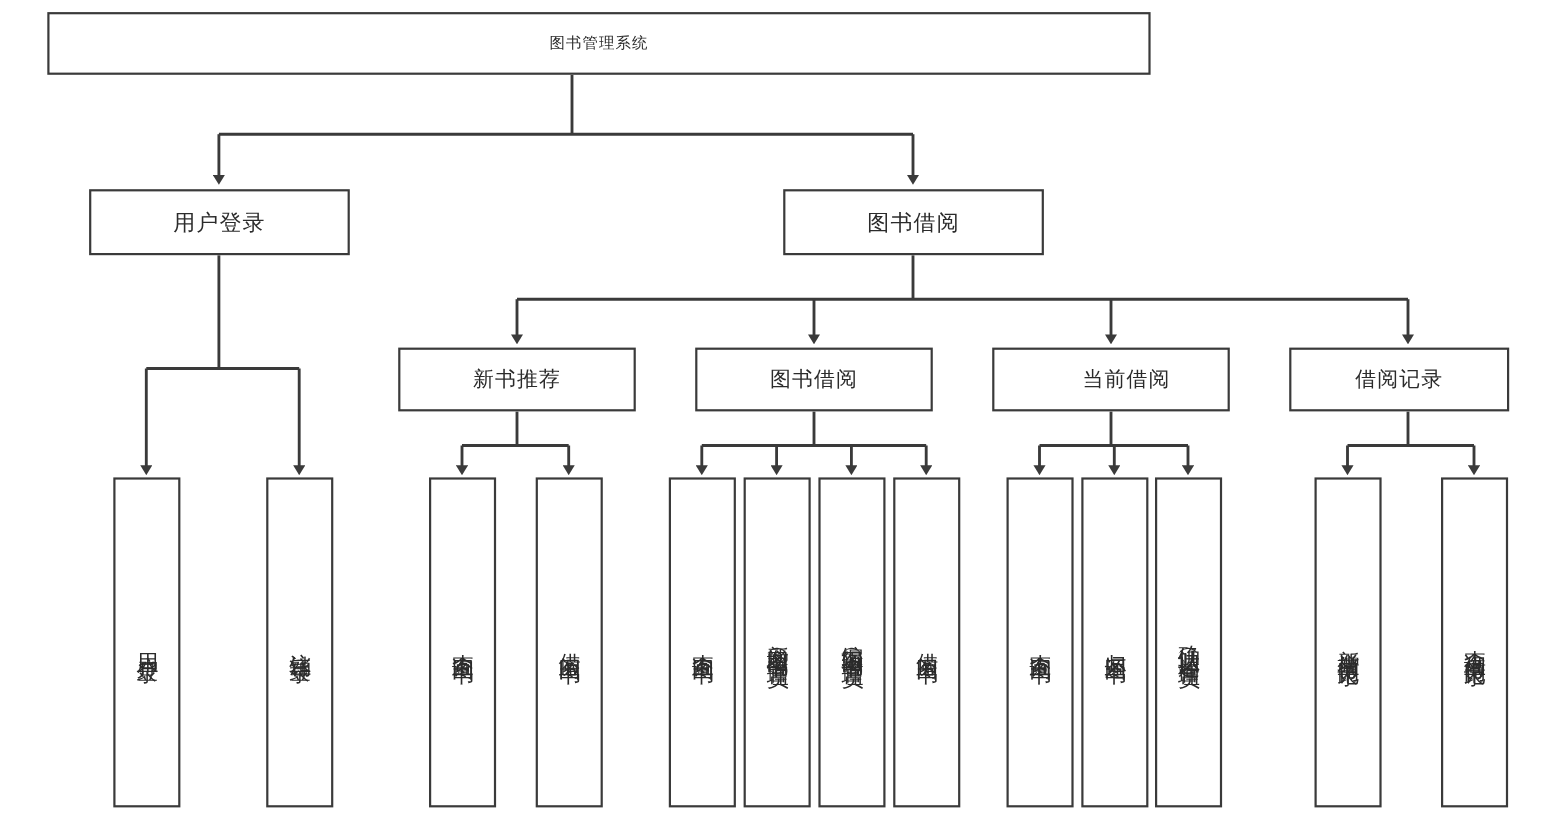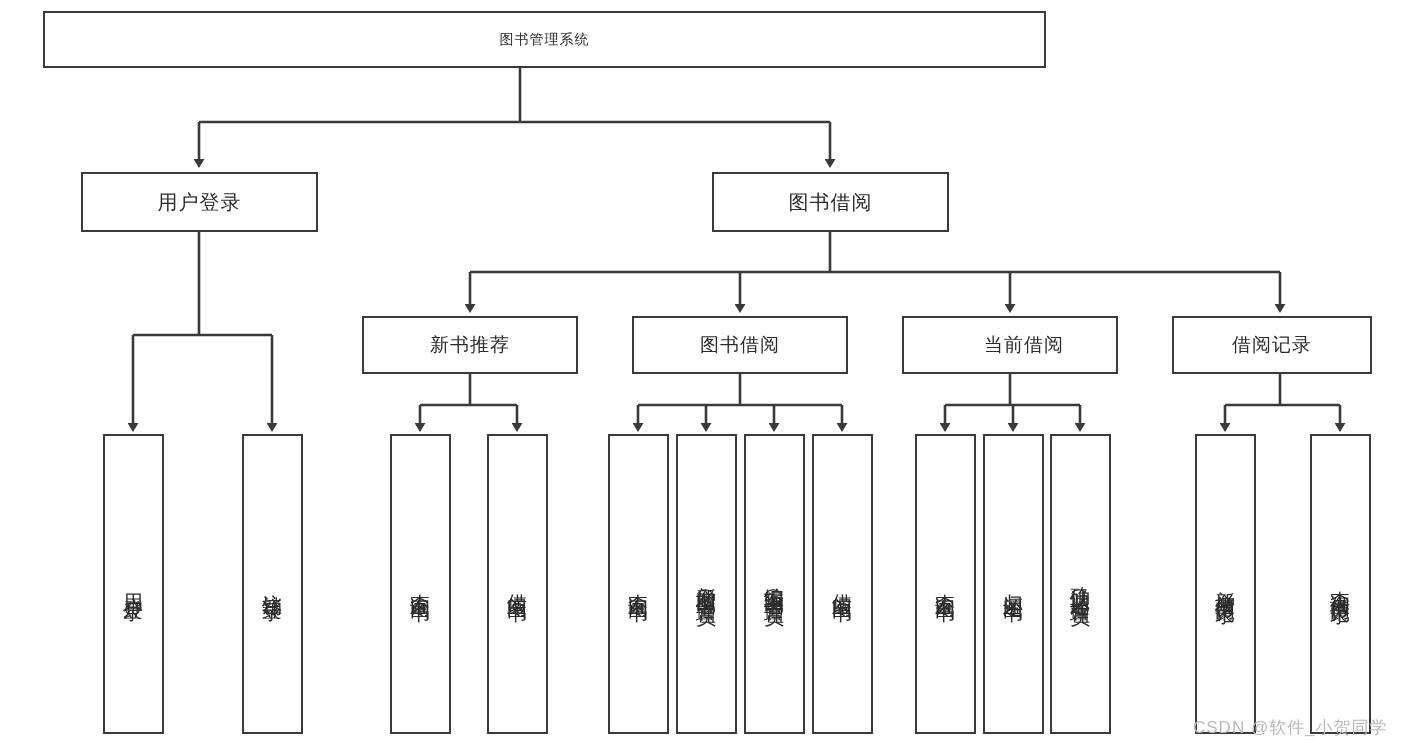--- a/index.html
+++ b/index.html
@@ -163,15 +163,14 @@
     <span class="lbl">确认归还（管理员）</span>
   </div>
 
   <div class="node leaf" style="left:1195px;top:434px;width:61px;height:300px;">
     <span class="lbl">新增借阅记录</span>
   </div>
   <div class="node leaf" style="left:1310px;top:434px;width:61px;height:300px;">
     <span class="lbl">查询借阅记录</span>
   </div>
 
-  <div class="watermark" style="left:1193px;top:716px;">CSDN @软件_小贺同学</div>
 
 </div>
 
 </body></html>

